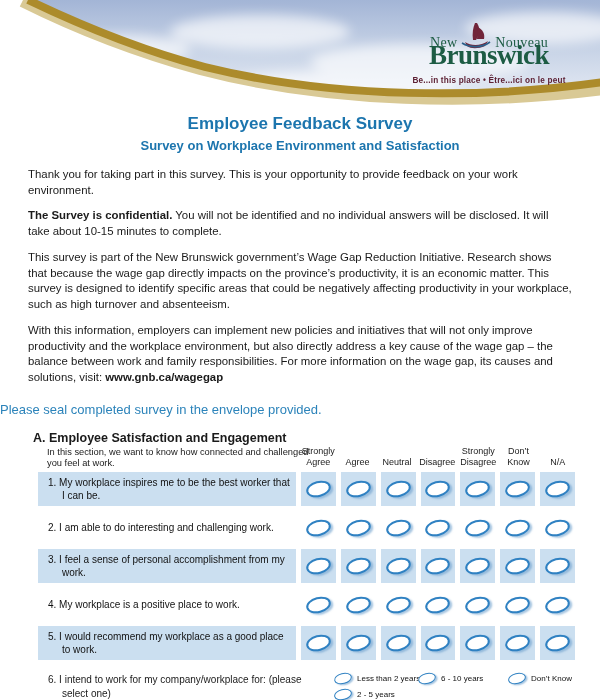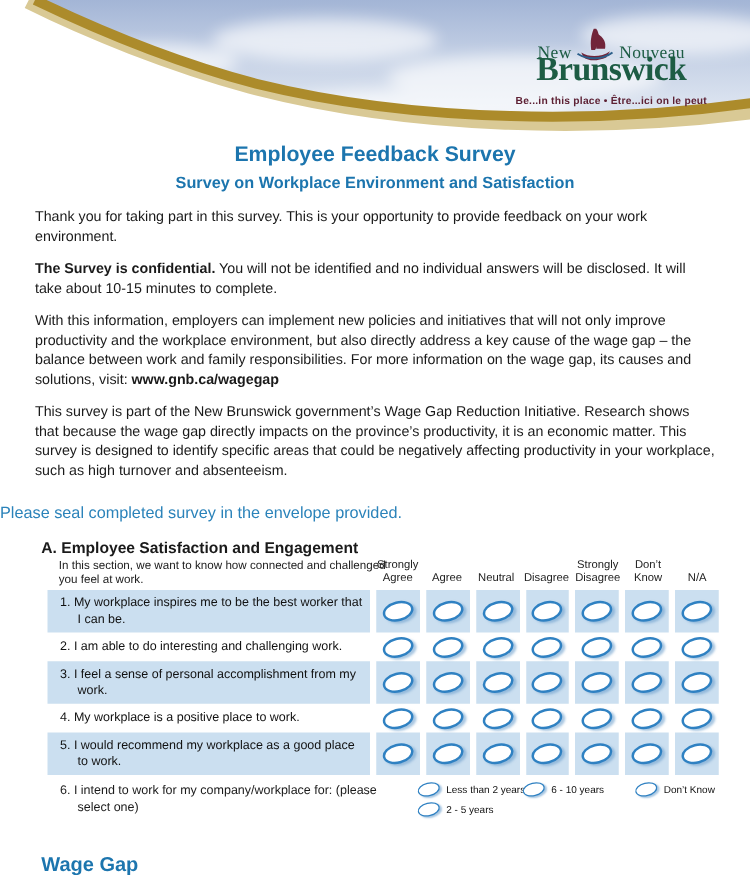--- a/index.html
+++ b/index.html
@@ -44,21 +44,21 @@
     display:grid; grid-template-columns:258px repeat(7, 1fr);
     column-gap:5px; align-items:stretch;
   }
   .sec-head-cell{padding-bottom:2px;}
   .sec-title{font-size:12.5px; font-weight:bold; white-space:nowrap; margin-left:-5px;}
   .sec-sub{font-size:9.3px; line-height:1.25; width:276px; margin-top:2px; padding-left:9px;}
   .hcell{
     font-size:9px; color:#222; text-align:center; white-space:pre-line; line-height:1.15;
     display:flex; align-items:flex-end; justify-content:center; padding-bottom:5px;
   }
-  .row{margin-bottom:1px;border-radius:10px;}
+  .row{margin-bottom:11px;border-radius:10px;}
   .qcell{
     font-size:10px; line-height:1.3; color:#111;
     padding:4px 6px 4px 24px; text-indent:-14px;
     display:flex; flex-direction:column; justify-content:center;
   }
   .acell{display:flex; align-items:center; justify-content:center;}
   .row.shaded .qcell, .row.shaded .acell{background:#cbdff0;}
   .oval{
     width:21px;height:12px;border:2px solid #2f81c2;border-radius:50%;
     background:#fff; transform:rotate(-14deg);
@@ -132,22 +132,22 @@
 </div>
 
 <div class="title-block">
   <h1 class="main-title">Employee Feedback Survey</h1>
   <h2 class="sub-title">Survey on Workplace Environment and Satisfaction</h2>
 </div>
 
 <div class="intro">
   <p>Thank you for taking part in this survey. This is your opportunity to provide feedback on your work environment.</p>
   <p><b>The Survey is confidential.</b><span> You will not be identified and no individual answers will be disclosed. It will take about 10-15 minutes to complete.</span></p>
+  <p>This survey is part of the New Brunswick government’s Wage Gap Reduction Initiative. Research shows that because the wage gap directly impacts on the province’s productivity, it is an economic matter. This survey is designed to identify specific areas that could be negatively affecting productivity in your workplace, such as high turnover and absenteeism.</p>
   <p><span>With this information, employers can implement new policies and initiatives that will not only improve productivity and the workplace environment, but also directly address a key cause of the wage gap – the balance between work and family responsibilities. For more information on the wage gap, its causes and solutions, visit: </span><b>www.gnb.ca/wagegap</b></p>
-  <p>This survey is part of the New Brunswick government’s Wage Gap Reduction Initiative. Research shows that because the wage gap directly impacts on the province’s productivity, it is an economic matter. This survey is designed to identify specific areas that could be negatively affecting productivity in your workplace, such as high turnover and absenteeism.</p>
 </div>
 
 <div class="seal-note">Please seal completed survey in the envelope provided.</div>
 
 <div class="survey">
 
   <div class="grid">
     <div class="sec-head-cell">
       <div class="sec-title">A. Employee Satisfaction and Engagement</div>
       <div class="sec-sub">In this section, we want to know how connected and challenged you feel at work.</div>

